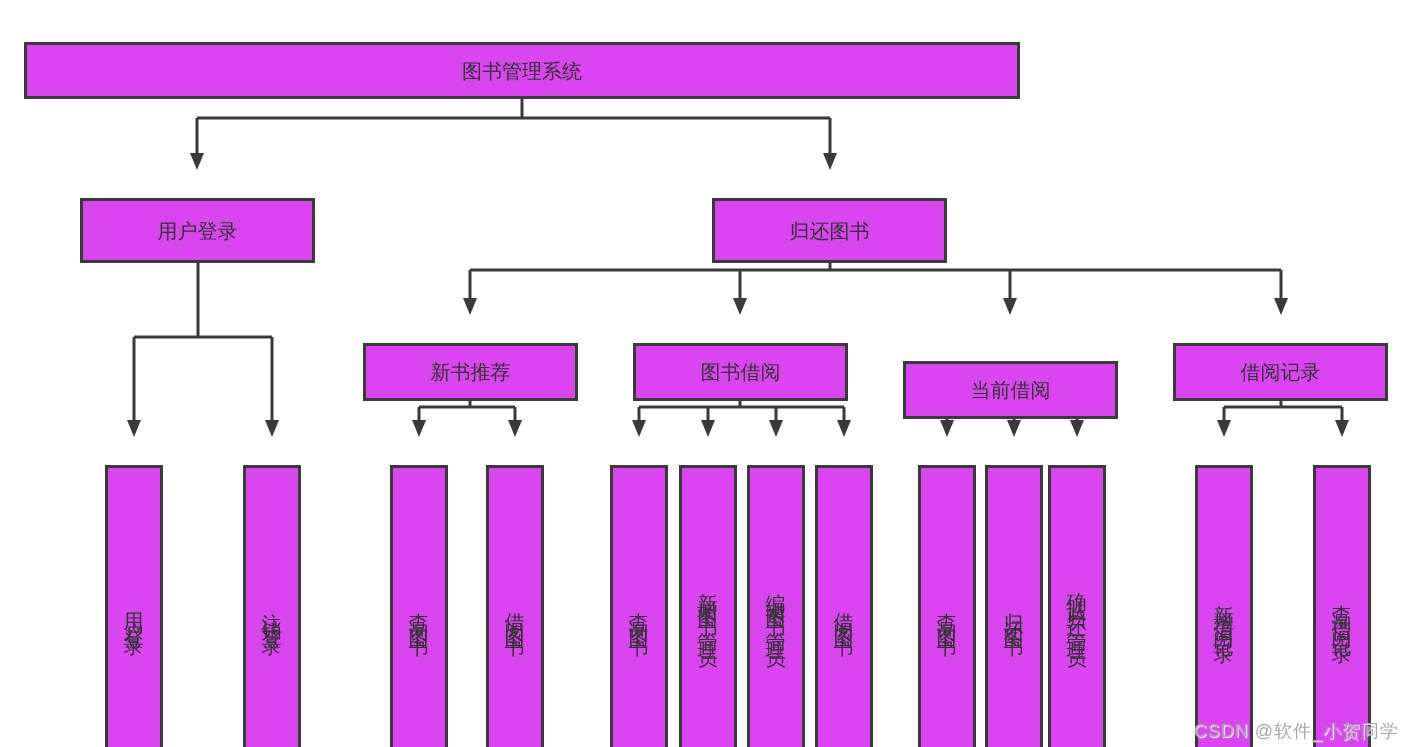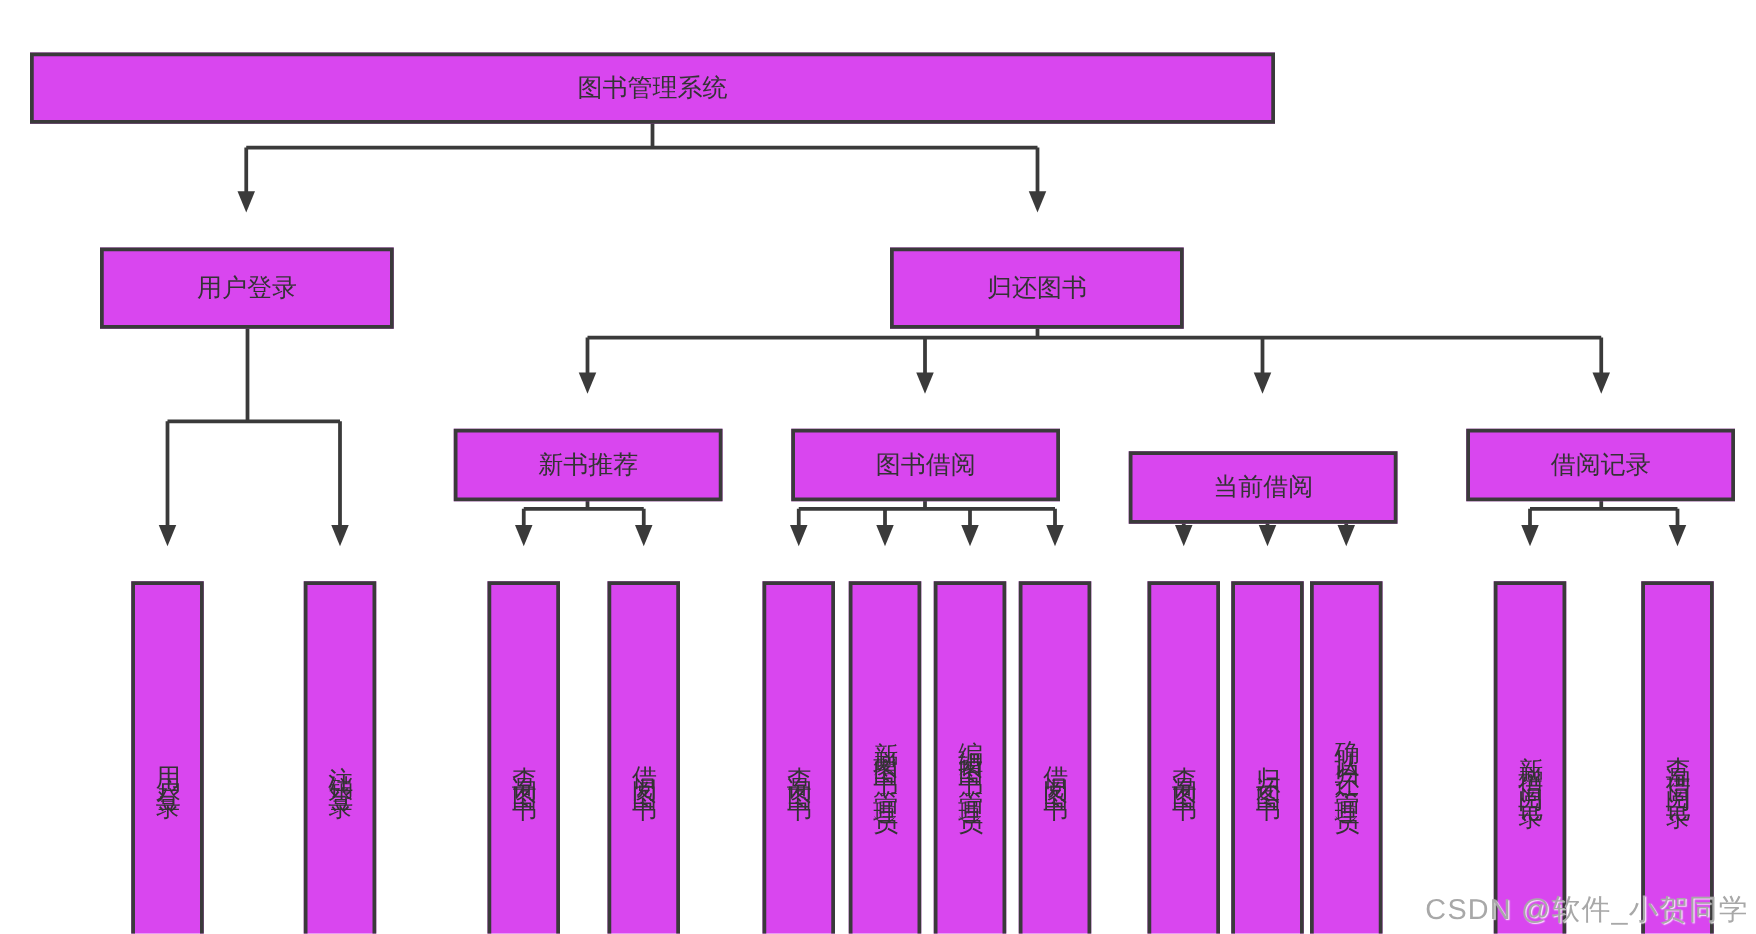--- a/index.html
+++ b/index.html
@@ -29,21 +29,21 @@
     writing-mode:vertical-rl;
     text-orientation:mixed;
     letter-spacing:8px;
     font-size:20px;
   }
   .leaf span{display:block;}
   .watermark{
     position:absolute;
     right:6px;
     bottom:4px;
-    font-size:23px;
+    font-size:18px;
     color:#a8a8a8;
     text-shadow:1px 1px 1px rgba(255,255,255,0.95);
     letter-spacing:1px;
     white-space:nowrap;
   }
 </style>
 </head>
 <body>
 
 <div class="stage">

